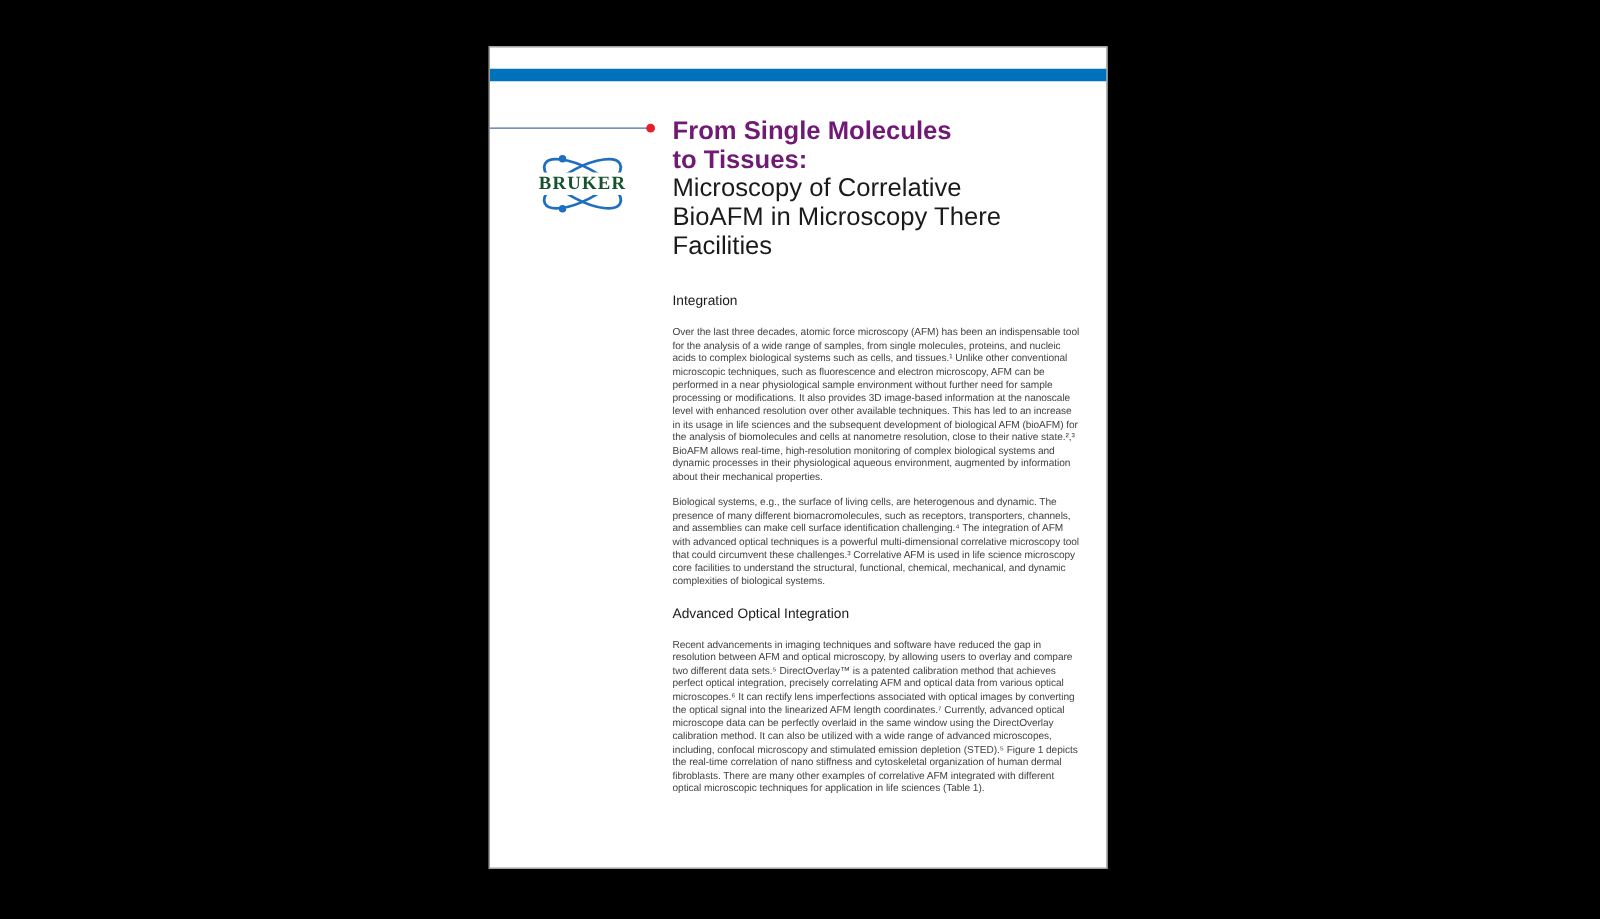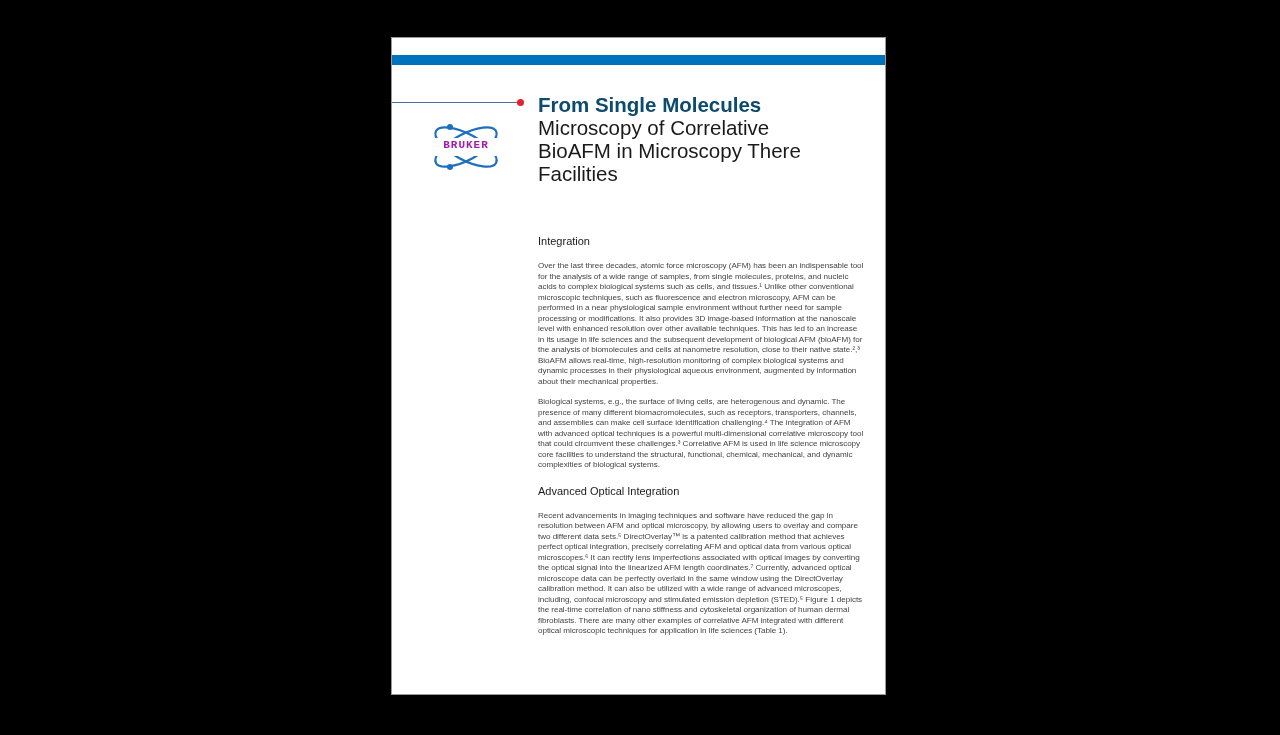--- a/index.html
+++ b/index.html
@@ -3,23 +3,23 @@
 <meta charset="utf-8">
 <style>
   html, body { margin:0; padding:0; }
   body { width:1280px; height:735px; background:#000; position:relative; overflow:hidden; font-family:"Liberation Sans", sans-serif; }
   .page { position:absolute; left:391px; top:37px; width:495px; height:658px; background:#fff; border:1px solid #9a9a9a; box-sizing:border-box; }
   .topbar { position:absolute; left:0; top:17px; width:100%; height:10px; background:#0072bc; }
   .rule { position:absolute; left:0; top:64px; width:128px; height:1px; background:#4a6fa5; }
   .dot { position:absolute; left:125px; top:61px; width:7px; height:7px; border-radius:50%; background:#e5202e; }
   .logo { position:absolute; left:26px; top:83px; width:96px; height:52px; }
   .logo svg { position:absolute; left:0; top:0; }
-  .logo-text { position:absolute; left:2px; top:18px; width:92px; text-align:center; font-weight:bold; font-size:11px; letter-spacing:1px; color:#a21caf; font-family:Liberation Mono, monospace; }
+  .logo-text { position:absolute; left:2px; top:18px; width:92px; text-align:center; font-weight:bold; font-size:15px; letter-spacing:1px; color:#14532d; font-family:Liberation Serif, serif; }
   .title { position:absolute; left:146px; top:55px; width:330px; }
-  .title-blue { color:#0c4a6e; font-weight:bold; font-size:20.5px; line-height:23px; }
+  .title-blue { color:#701a75; font-weight:bold; font-size:20.5px; line-height:23px; }
   .title-black { color:#1a1a1a; font-size:20.5px; line-height:23px; }
   .content { position:absolute; left:146px; top:197px; width:326px; color:#444; }
   h2 { font-size:11px; font-weight:normal; color:#1a1a1a; margin:0 0 14px 0; }
   p { font-size:8.1px; line-height:10.5px; margin:0 0 10px 0; letter-spacing:-0.05px; }
   .h2b { margin-top:14px; }
 </style>
 </head>
 <body>
 
 <div class="page">
@@ -33,20 +33,21 @@
       <ellipse cx="48" cy="26" rx="34" ry="13" transform="rotate(-28 48 26)" fill="none" stroke="#1f6fc0" stroke-width="2.2"></ellipse>
       <circle cx="32" cy="6" r="3" fill="#1f6fc0"></circle>
       <circle cx="32" cy="46" r="3" fill="#1f6fc0"></circle>
       <rect x="2" y="17" width="92" height="18" fill="#fff"></rect>
     </svg>
     <div class="logo-text">BRUKER</div>
   </div>
 
   <div class="title">
     <div class="title-blue">From Single Molecules</div>
+    <div class="title-blue">to Tissues:</div>
     <div class="title-black">Microscopy of Correlative</div>
     <div class="title-black">BioAFM in Microscopy There</div>
     <div class="title-black">Facilities</div>
   </div>
 
   <div class="content">
     <h2>Integration</h2>
     <p>Over the last three decades, atomic force microscopy (AFM) has been an indispensable tool for the analysis of a wide range of samples, from single molecules, proteins, and nucleic acids to complex biological systems such as cells, and tissues.¹ Unlike other conventional microscopic techniques, such as fluorescence and electron microscopy, AFM can be performed in a near physiological sample environment without further need for sample processing or modifications. It also provides 3D image-based information at the nanoscale level with enhanced resolution over other available techniques. This has led to an increase in its usage in life sciences and the subsequent development of biological AFM (bioAFM) for the analysis of biomolecules and cells at nanometre resolution, close to their native state.²,³ BioAFM allows real-time, high-resolution monitoring of complex biological systems and dynamic processes in their physiological aqueous environment, augmented by information about their mechanical properties.</p>
     <p>Biological systems, e.g., the surface of living cells, are heterogenous and dynamic. The presence of many different biomacromolecules, such as receptors, transporters, channels, and assemblies can make cell surface identification challenging.⁴ The integration of AFM with advanced optical techniques is a powerful multi-dimensional correlative microscopy tool that could circumvent these challenges.³ Correlative AFM is used in life science microscopy core facilities to understand the structural, functional, chemical, mechanical, and dynamic complexities of biological systems.</p>
     <h2 class="h2b">Advanced Optical Integration</h2>

